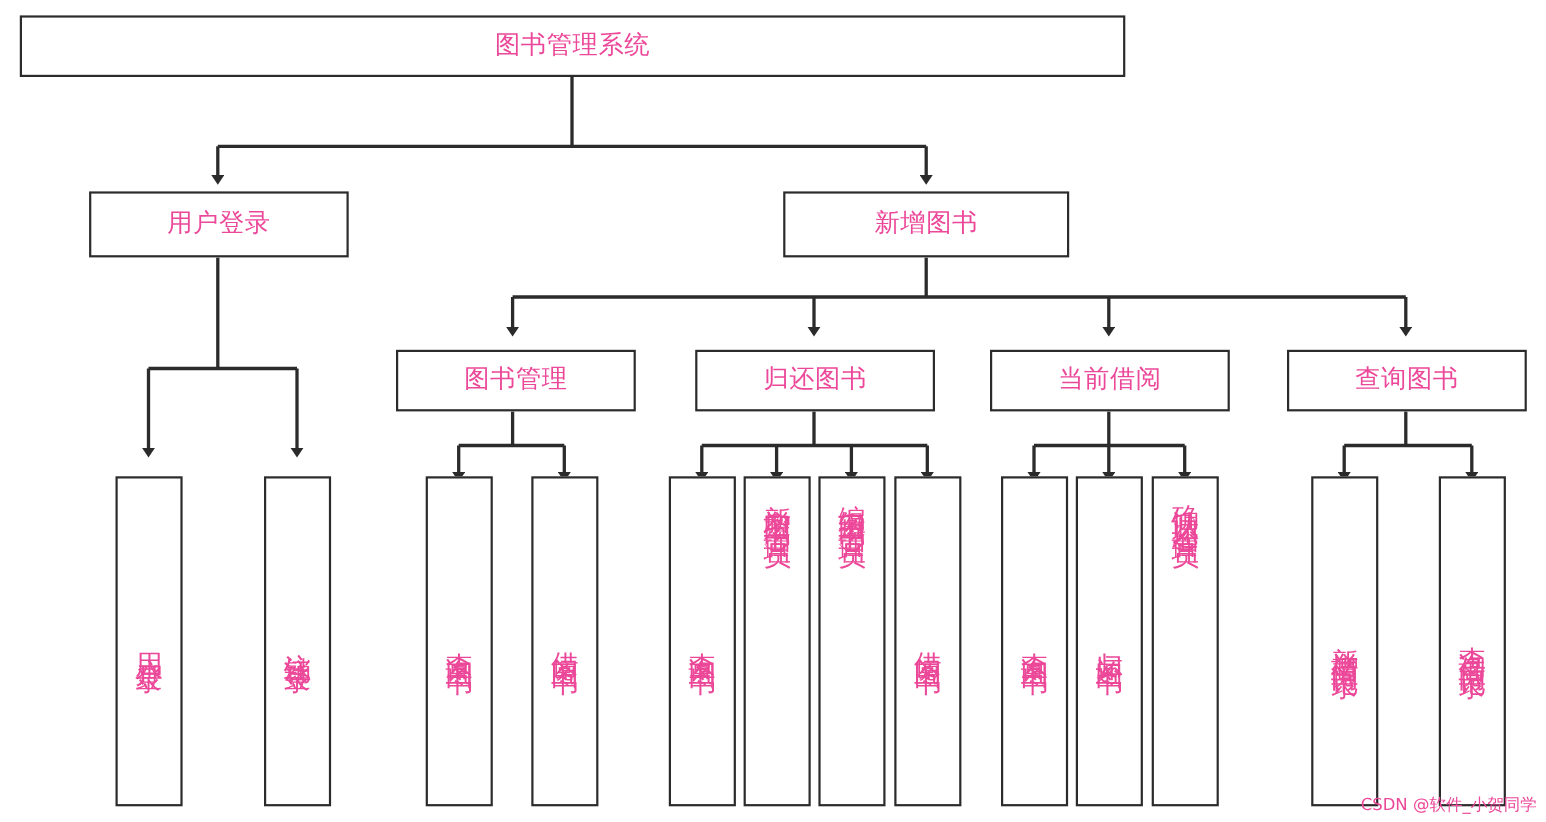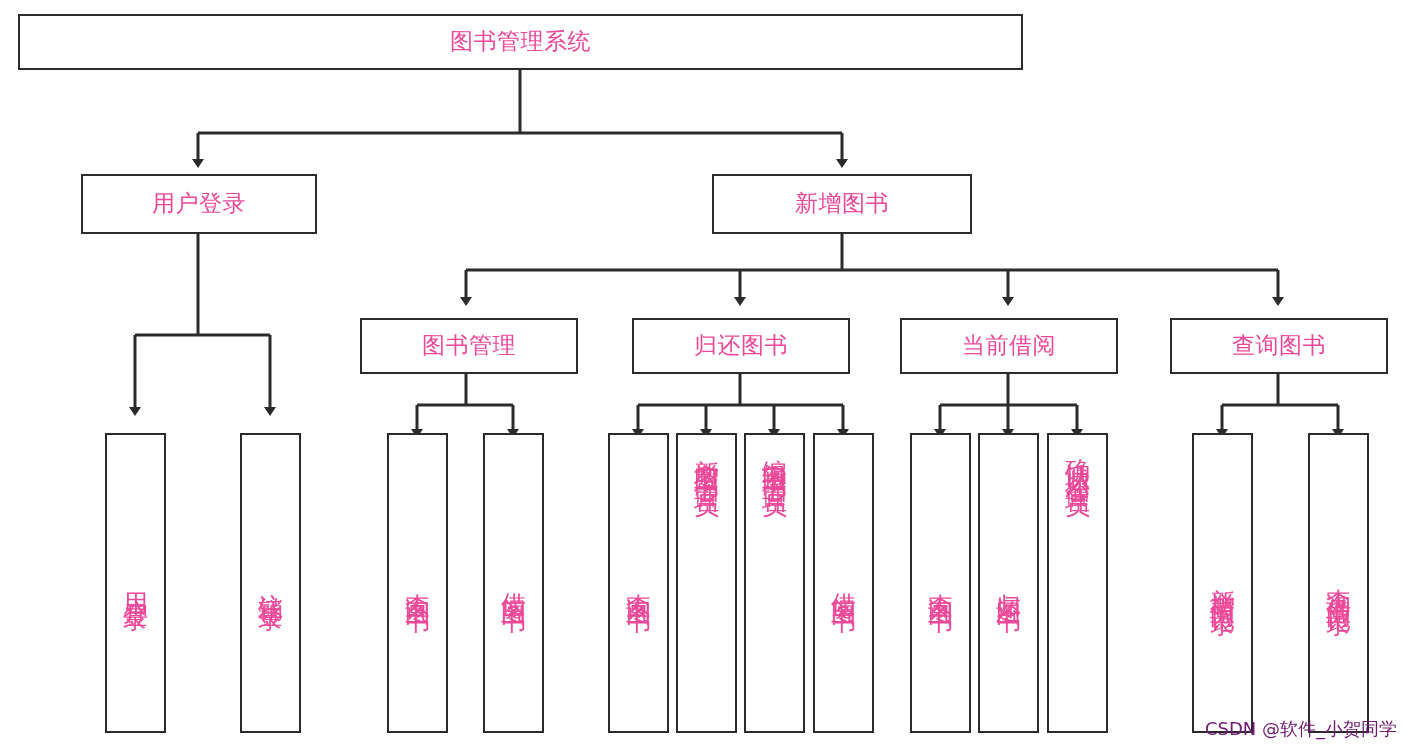--- a/index.html
+++ b/index.html
@@ -76,22 +76,22 @@
     justify-content: center;
     width: 100%;
     height: 100%;
     padding-top: 4px;
     box-sizing: border-box;
   }
   #watermark {
     position: absolute;
     right: 8px;
     bottom: 6px;
-    font-size: 18px;
-    color: #701a75;
+    font-size: 15px;
+    color: #ec4899;
     white-space: nowrap;
     z-index: 5;
     font-family: "DejaVu Sans", "Liberation Sans", sans-serif;
   }
 </style>
 </head>
 <body>
 
 <div id="canvas">
 

